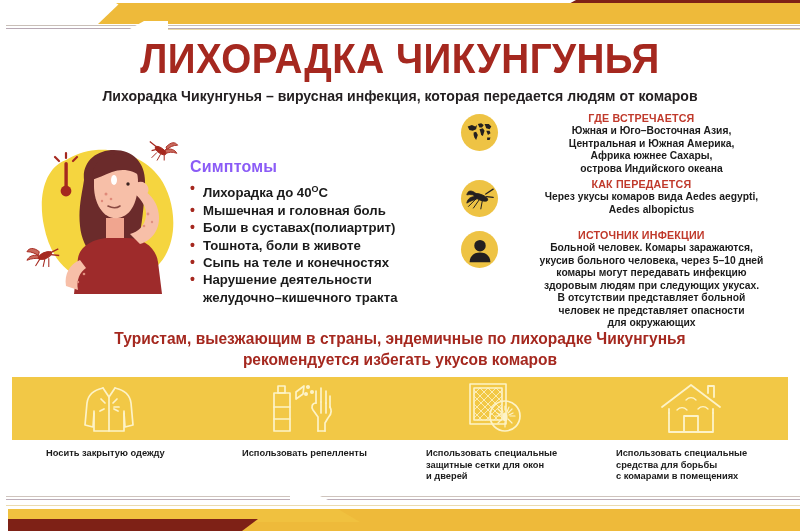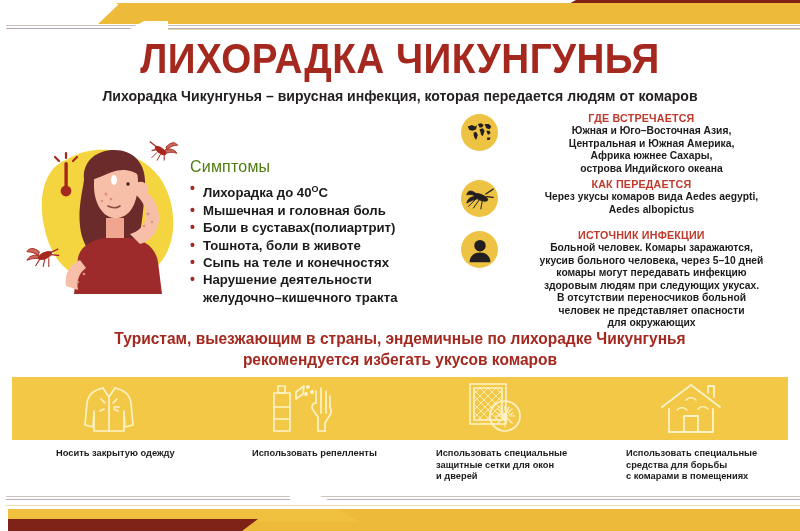--- a/index.html
+++ b/index.html
@@ -45,21 +45,21 @@
          transform:scaleX(.92);transform-origin:center;}
   .subtitle{position:absolute;left:0;top:88px;width:800px;text-align:center;
             font-size:14.5px;font-weight:bold;color:#231f20;
             transform:scaleX(.97);transform-origin:center;}
 
   
   .illus{position:absolute;left:22px;top:122px;width:180px;height:190px;}
 
   
   .symptoms{position:absolute;left:190px;top:158px;width:260px;}
-  .sym-head{font-size:16px;font-weight:normal;color:#4d7c0f;margin:0 0 5px 0;letter-spacing:.2px;}
+  .sym-head{font-size:16px;font-weight:bold;color:#8b5cf6;margin:0 0 5px 0;letter-spacing:.2px;}
   .sym-list{list-style:none;margin:0;padding:0;}
   .sym-list li{font-size:13.2px;font-weight:bold;color:#1b1b1b;line-height:16.4px;
                padding-left:13px;position:relative;margin-bottom:1px;}
   .sym-list li::before{content:"•";position:absolute;left:0;top:-1px;color:#a5281f;font-size:14px;}
   .sym-list li.cont{padding-left:13px;}
   .sym-list li.cont::before{content:"";}
   .sup{font-size:9px;vertical-align:super;font-weight:bold;}
 
   
   .info{position:absolute;left:461px;top:112px;width:335px;text-align:center;}
@@ -81,21 +81,21 @@
   
   .cta{position:absolute;left:0;top:328px;width:800px;text-align:center;
        font-size:16px;font-weight:bold;color:#a5281f;line-height:21px;
        transform:scaleX(.97);transform-origin:center;}
 
   
   .prev-strip{position:absolute;left:12px;top:377px;width:776px;height:63px;background:#f2c846;}
   .prev-icons{position:absolute;left:12px;top:377px;width:776px;height:63px;
               display:flex;}
   .prev-cell{flex:1;display:flex;align-items:center;justify-content:center;}
-  .prev-caps{position:absolute;left:18px;top:448px;width:776px;display:flex;}
+  .prev-caps{position:absolute;left:8px;top:448px;width:776px;display:flex;}
   .prev-cap{flex:1;padding-right:14px;box-sizing:border-box;}
   .prev-cap p{margin:0;font-size:9.3px;font-weight:bold;color:#1b1b1b;line-height:11.6px;}
   .cap-pad1{padding-left:38px;}
   .cap-pad2{padding-left:28px;}
   .cap-pad3{padding-left:16px;}
   .cap-pad4{padding-left:22px;}
 </style>
 </head>
 <body>
 
@@ -247,21 +247,21 @@
             <path d="M15 18 C22 18 27 22 27 29 L3 29 C3 22 8 18 15 18 Z"></path>
           </g>
         </svg>
       </div>
       <div class="info-body">
         <div class="info-head">ИСТОЧНИК ИНФЕКЦИИ</div>
         <p class="info-text">Больной человек. Комары заражаются,</p>
         <p class="info-text">укусив больного человека, через 5–10 дней</p>
         <p class="info-text">комары могут передавать инфекцию</p>
         <p class="info-text">здоровым людям при следующих укусах.</p>
-        <p class="info-text">В отсутствии переносчиков больной</p>
+        <p class="info-text">В отсутствии представляет больной</p>
         <p class="info-text">человек не представляет опасности</p>
         <p class="info-text">для окружающих</p>
       </div>
     </div>
   </div>
 
   <div class="cta">
     <div>Туристам, выезжающим в страны, эндемичные по лихорадке Чикунгунья</div>
     <div>рекомендуется избегать укусов комаров</div>
   </div>

